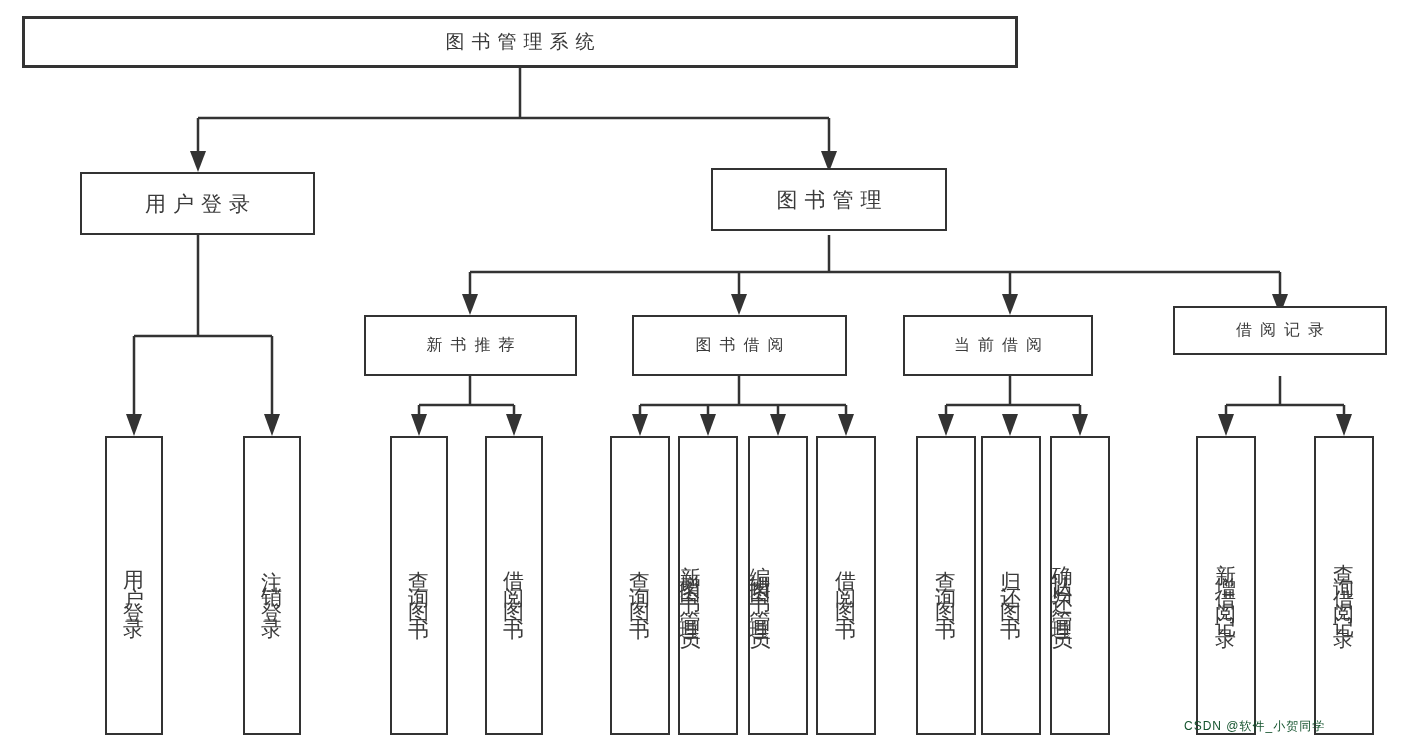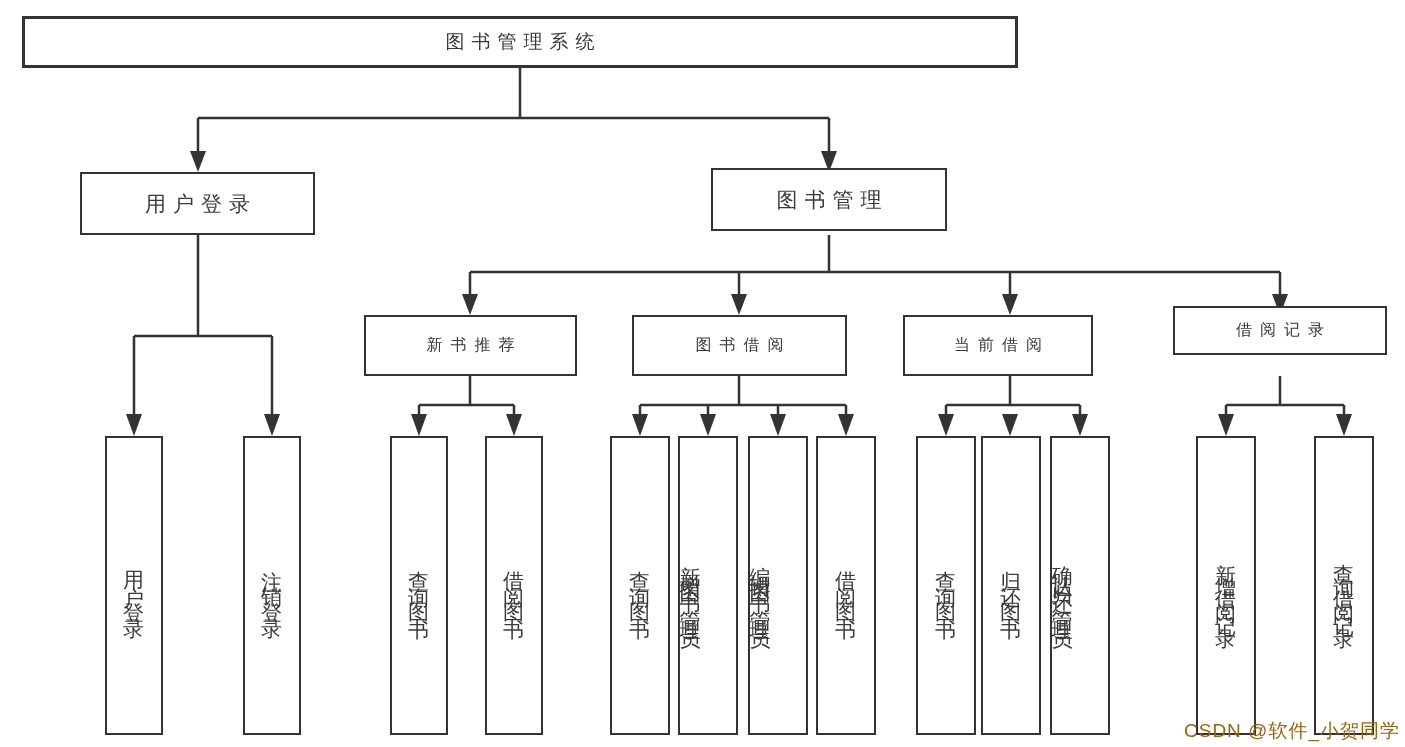--- a/index.html
+++ b/index.html
@@ -50,22 +50,22 @@
     color: #3a3a3a;
     line-height: 1;
   }
   .vlabel.mid { letter-spacing: 13px; }
   .vlabel.long { letter-spacing: 9px; }
   .vbox.from-top { justify-content: flex-start; padding-top: 8px; }
   .watermark {
     position: absolute;
     left: 1184px;
     top: 718px;
-    font-size: 19px;
-    color: #a16207;
+    font-size: 12px;
+    color: #14532d;
     white-space: nowrap;
     letter-spacing: 1px;
   }
 </style>
 </head>
 <body>
 
 <div class="canvas">
 
   <svg class="connectors" width="1405" height="747" viewBox="0 0 1405 747">

